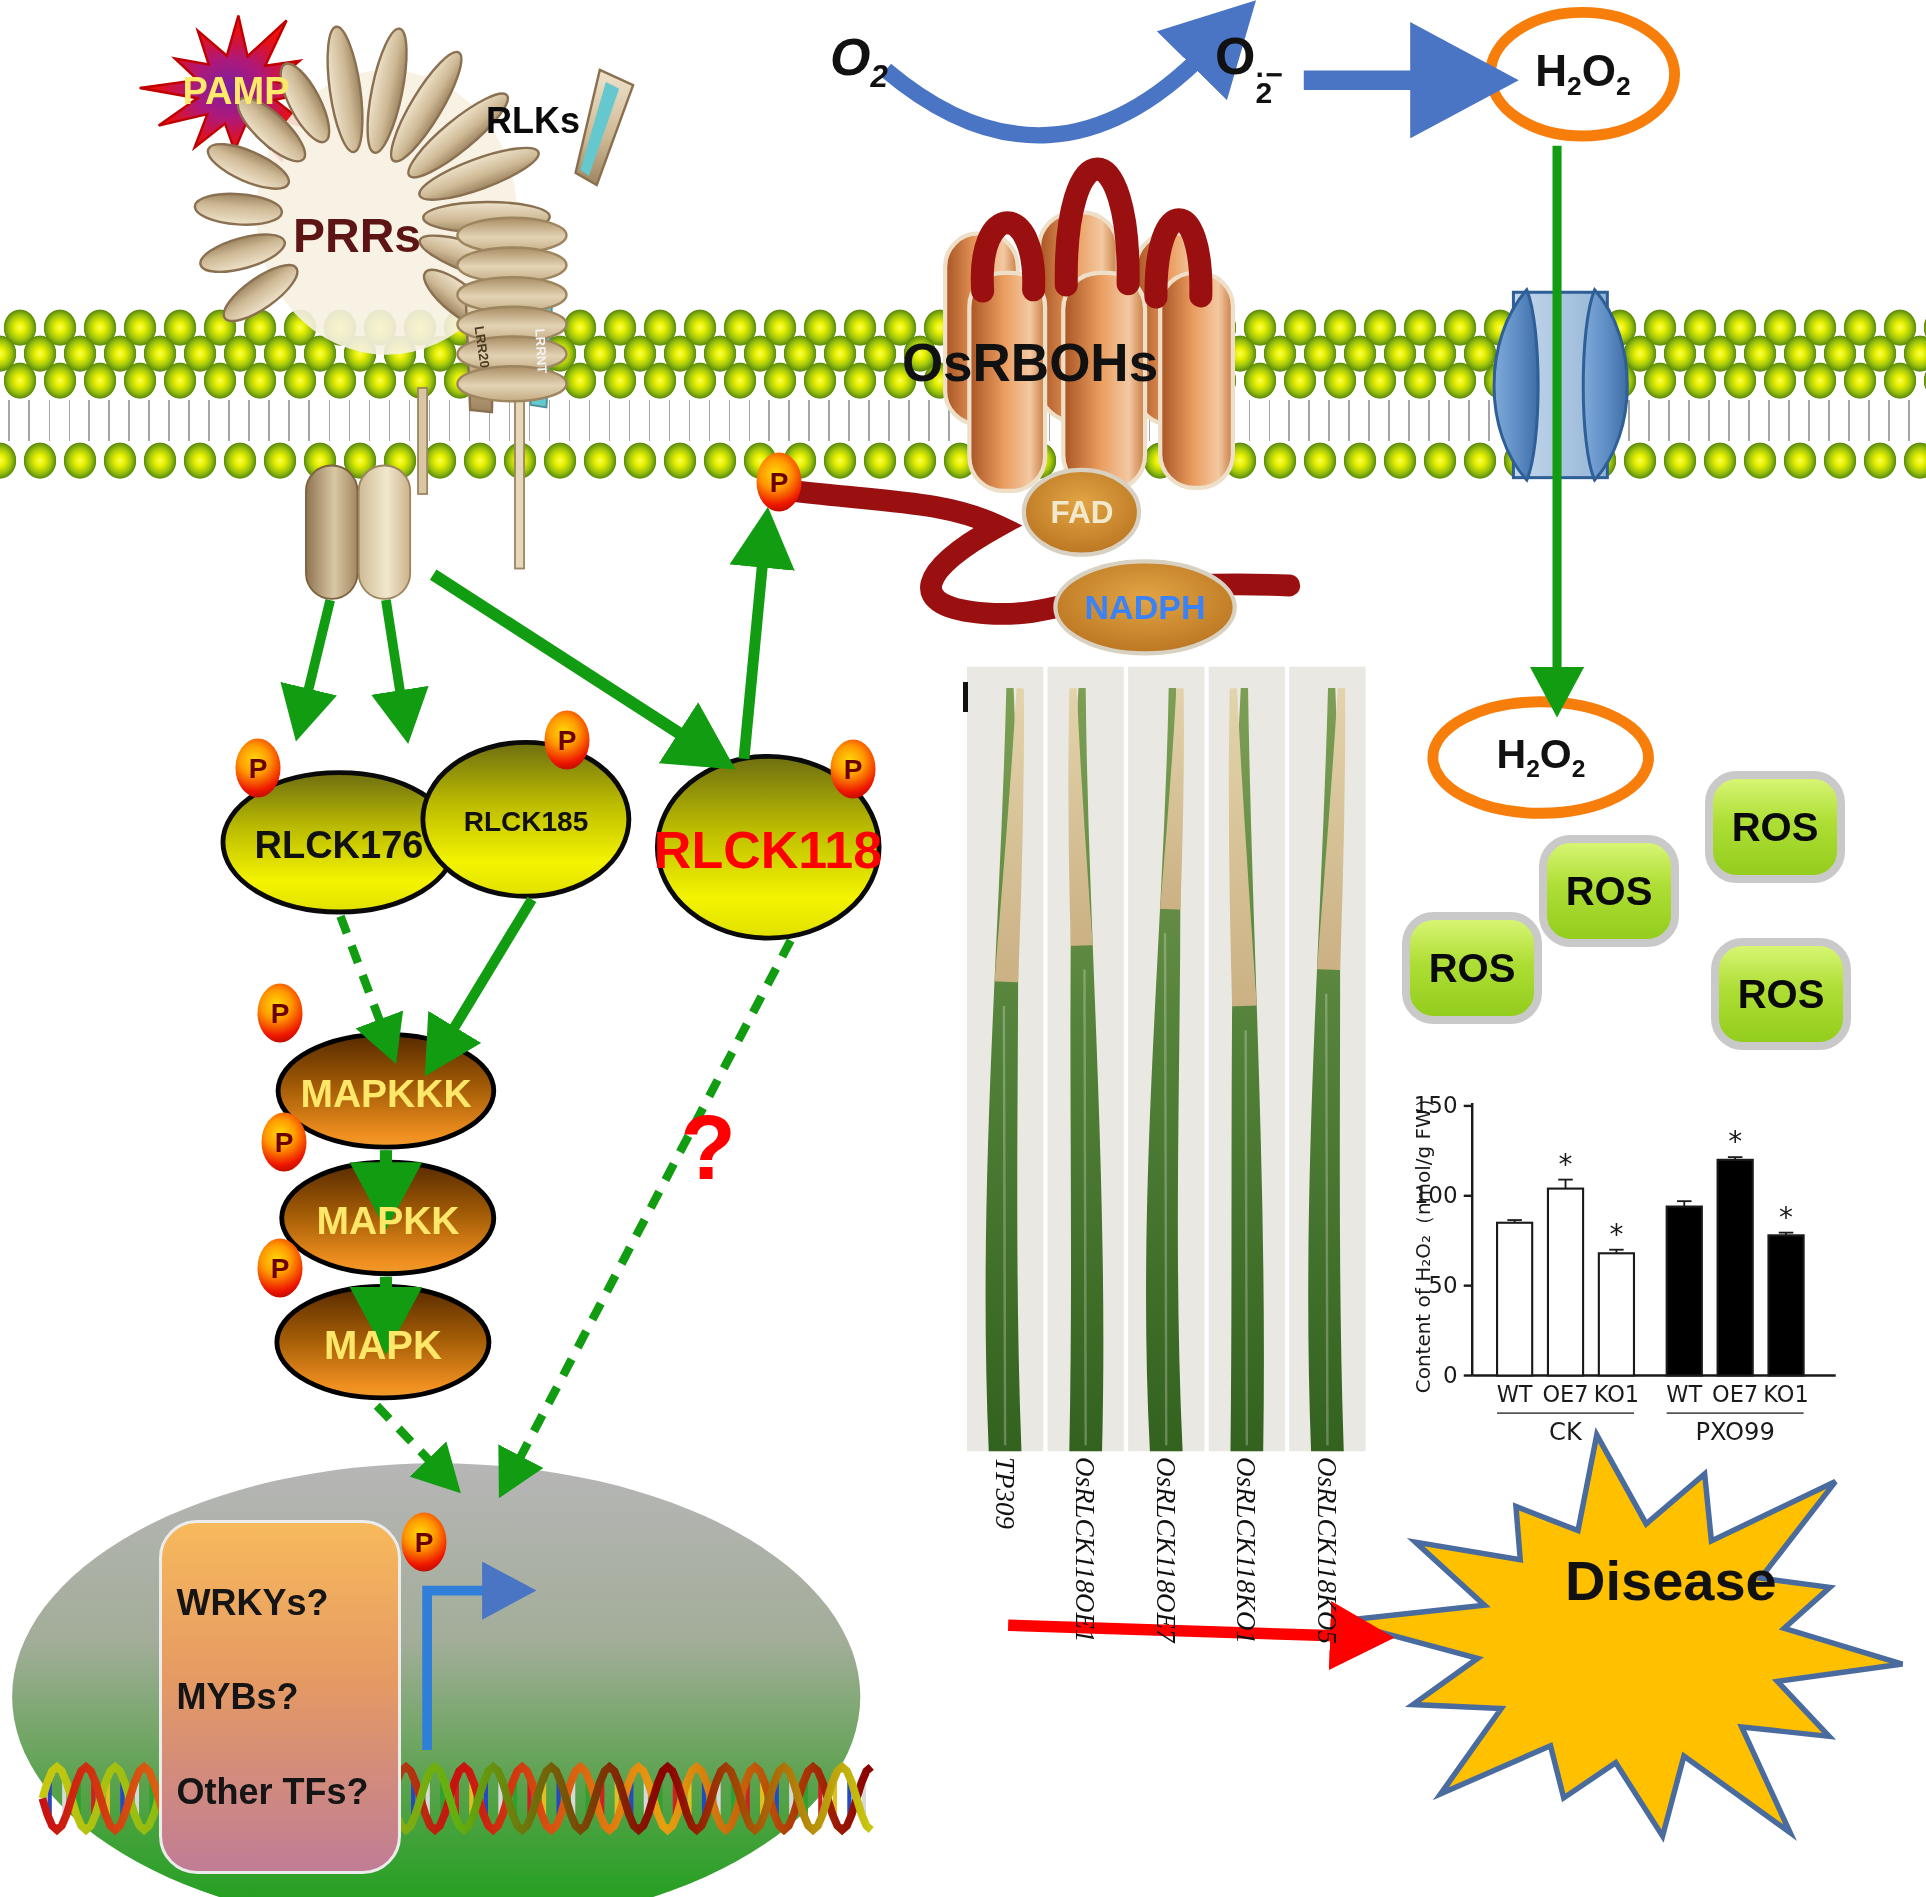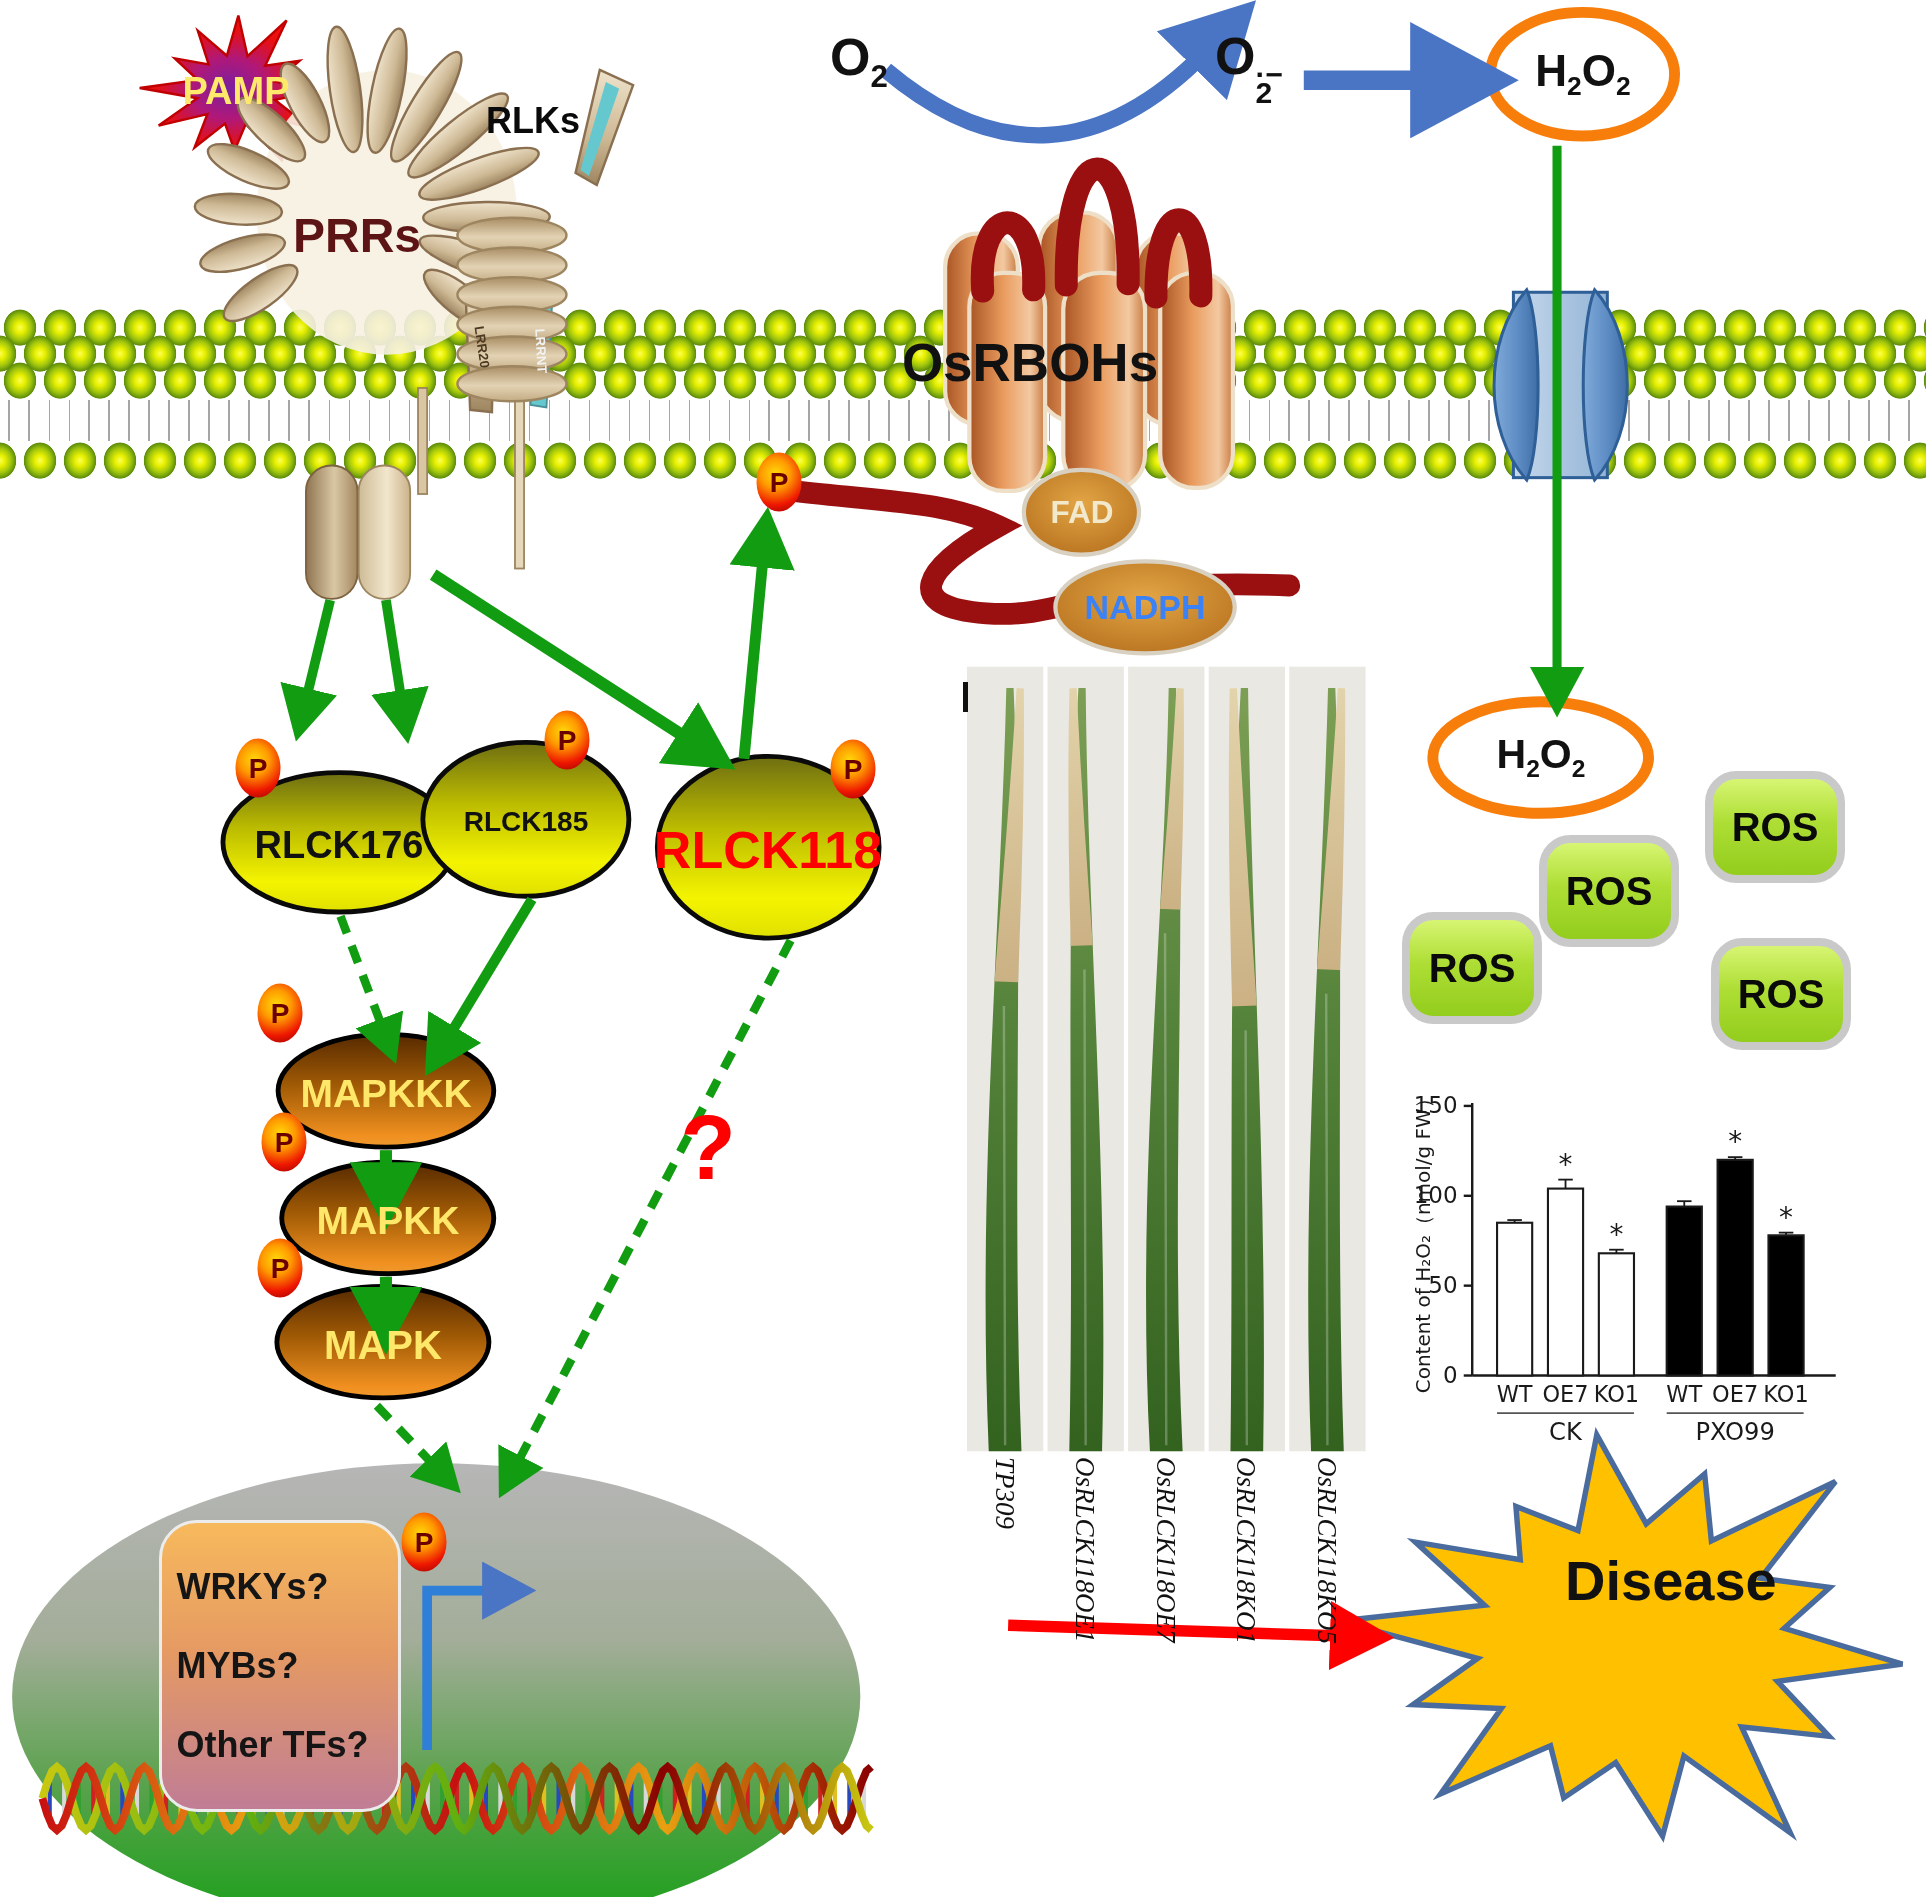--- a/index.html
+++ b/index.html
@@ -27,21 +27,21 @@
   .p-badge{position:absolute;z-index:3;width:45px;height:59px;border-radius:50%;
     transform:translate(-50%,-50%);display:flex;align-items:center;justify-content:center;
     background:radial-gradient(circle at 42% 36%, #ffd90a 0%, #ff9a00 32%, #ee1600 68%, #8d0000 100%);
     color:#6b0000;font-weight:bold;font-size:28px;}
   
   .ros-badge{position:absolute;z-index:2;width:124px;height:96px;border:8.5px solid #c9c9c9;
     border-radius:31.5px;transform:translate(-50%,-50%);display:flex;align-items:center;justify-content:center;
     background:linear-gradient(180deg,#d7f573 0%,#aede35 45%,#93cd1d 100%);
     color:#0a0a0a;font-weight:bold;font-size:40px;}
   
-  .tf-box{position:absolute;z-index:2;left:159px;top:1520px;width:242px;height:292px;
+  .tf-box{position:absolute;z-index:2;left:159px;top:1520px;width:242px;height:354px;
     border:3.6px solid #ececec;border-radius:38px;
     background:linear-gradient(180deg,#f7b95c 0%,#e59a63 45%,#c07d95 100%);
     display:flex;flex-direction:column;justify-content:space-evenly;padding:6px 14.5px;box-sizing:border-box;}
   .tf-box p{margin:0;font-weight:bold;font-size:36px;color:#151515;}
   
   .leaf-label{position:absolute;z-index:2;transform-origin:top left;transform:rotate(90deg);
     font-family:"Liberation Serif","DejaVu Serif",serif;font-style:italic;font-size:27px;color:#111;
     white-space:nowrap;}
   .scale-tick{position:absolute;z-index:2;width:4.8px;height:30px;background:#111;}
   .qmark{color:#ff0000;font-size:91px;}
@@ -415,21 +415,21 @@
       <line x1="1664" y1="2682" x2="2218" y2="2700" stroke="#ff0000" stroke-width="19" marker-end="url(#rah)"></line>
     </g>
   </svg>
 
   <div class="label" style="left:236px;top:91px;font-size:38px;color:#ffe96b;">PAMP</div>
   <div class="label" style="left:357px;top:235px;font-size:48px;color:#5c1414;">PRRs</div>
   <div class="label" style="left:533px;top:121px;font-size:36px;color:#0a0a0a;">RLKs</div>
   <div class="label" style="left:482px;top:347px;font-size:13.3px;color:#4c3a22;transform:translate(-50%,-50%) rotate(82deg);font-weight:bold;">LRR20</div>
   <div class="label" style="left:541px;top:351px;font-size:13.3px;color:#f2f2f2;transform:translate(-50%,-50%) rotate(87deg);font-weight:bold;">LRRNT</div>
 
-  <div class="label chem" style="left:859px;top:61px;font-size:52px;">
+  <div class="label chem" style="left:859px;top:61px;font-size:52px;font-style:italic;">
     <span>O</span><sub>2</sub></div>
   <div class="label chem" style="left:1249px;top:64px;font-size:52px;">
     <span>O</span><span class="stack">
         <span class="s-top">·−</span>
         <span class="s-bot">2</span>
       </span></div>
   <div class="label chem" style="left:1583px;top:74px;font-size:44px;">
     <span>H</span><sub>2</sub><span>O</span><sub>2</sub></div>
   <div class="label chem" style="left:1541px;top:757px;font-size:41px;">
     <span>H</span><sub>2</sub><span>O</span><sub>2</sub></div>

